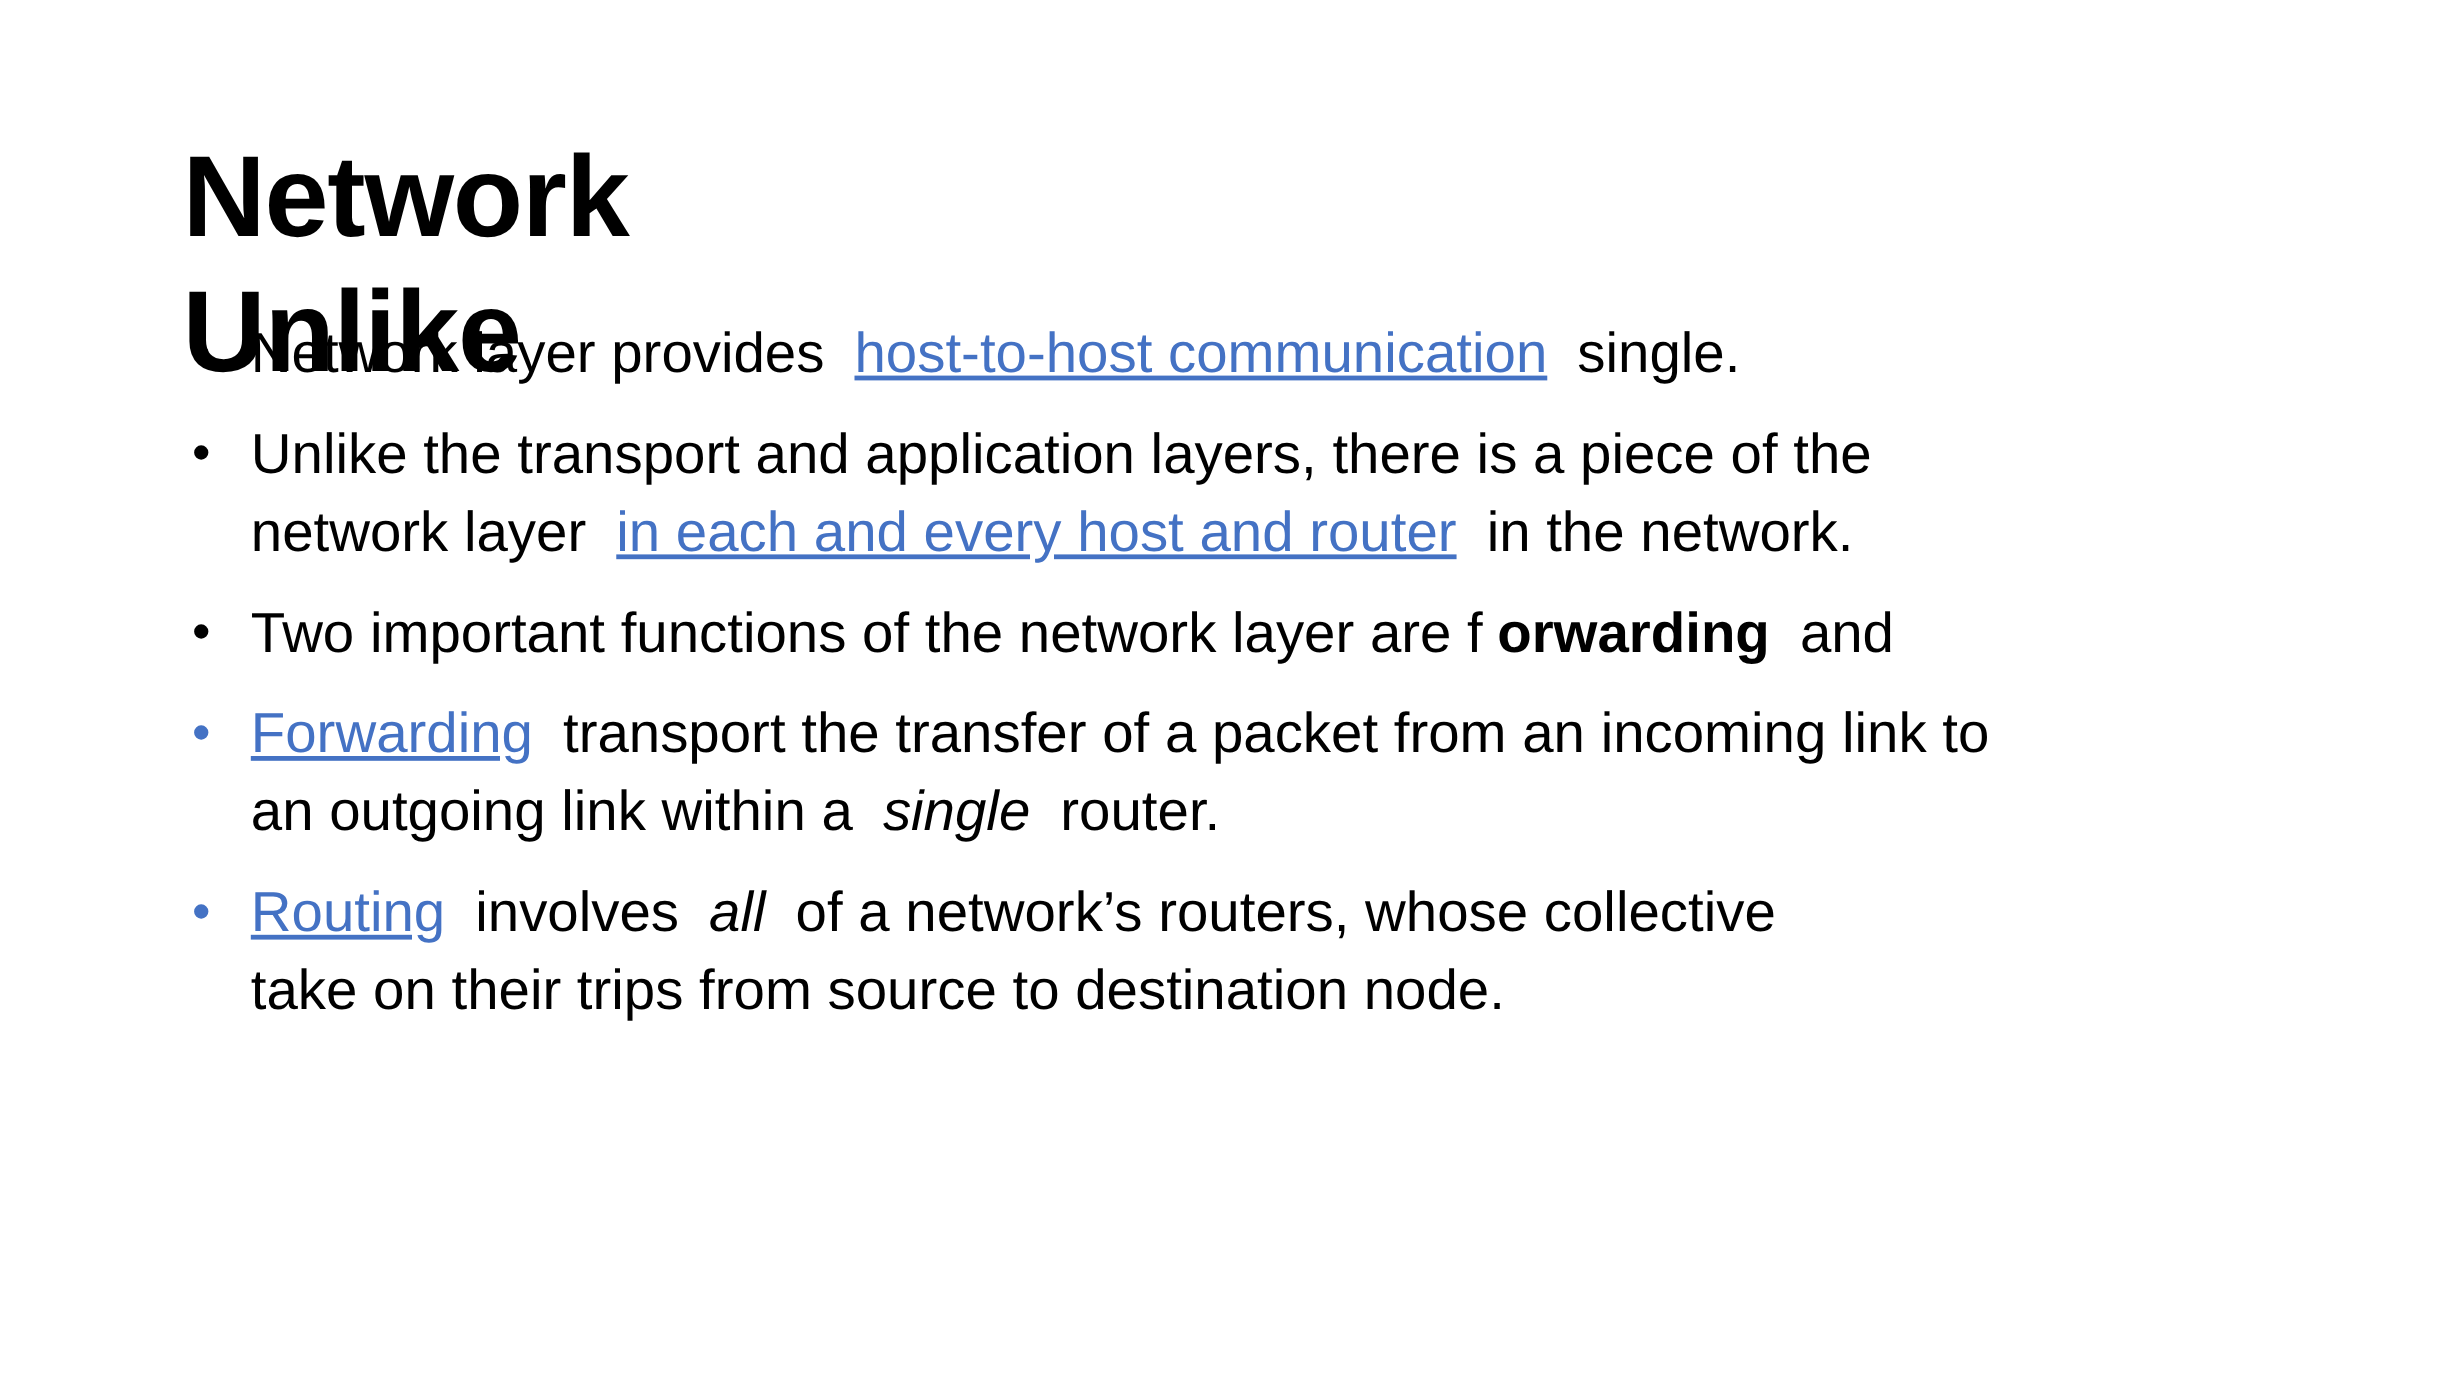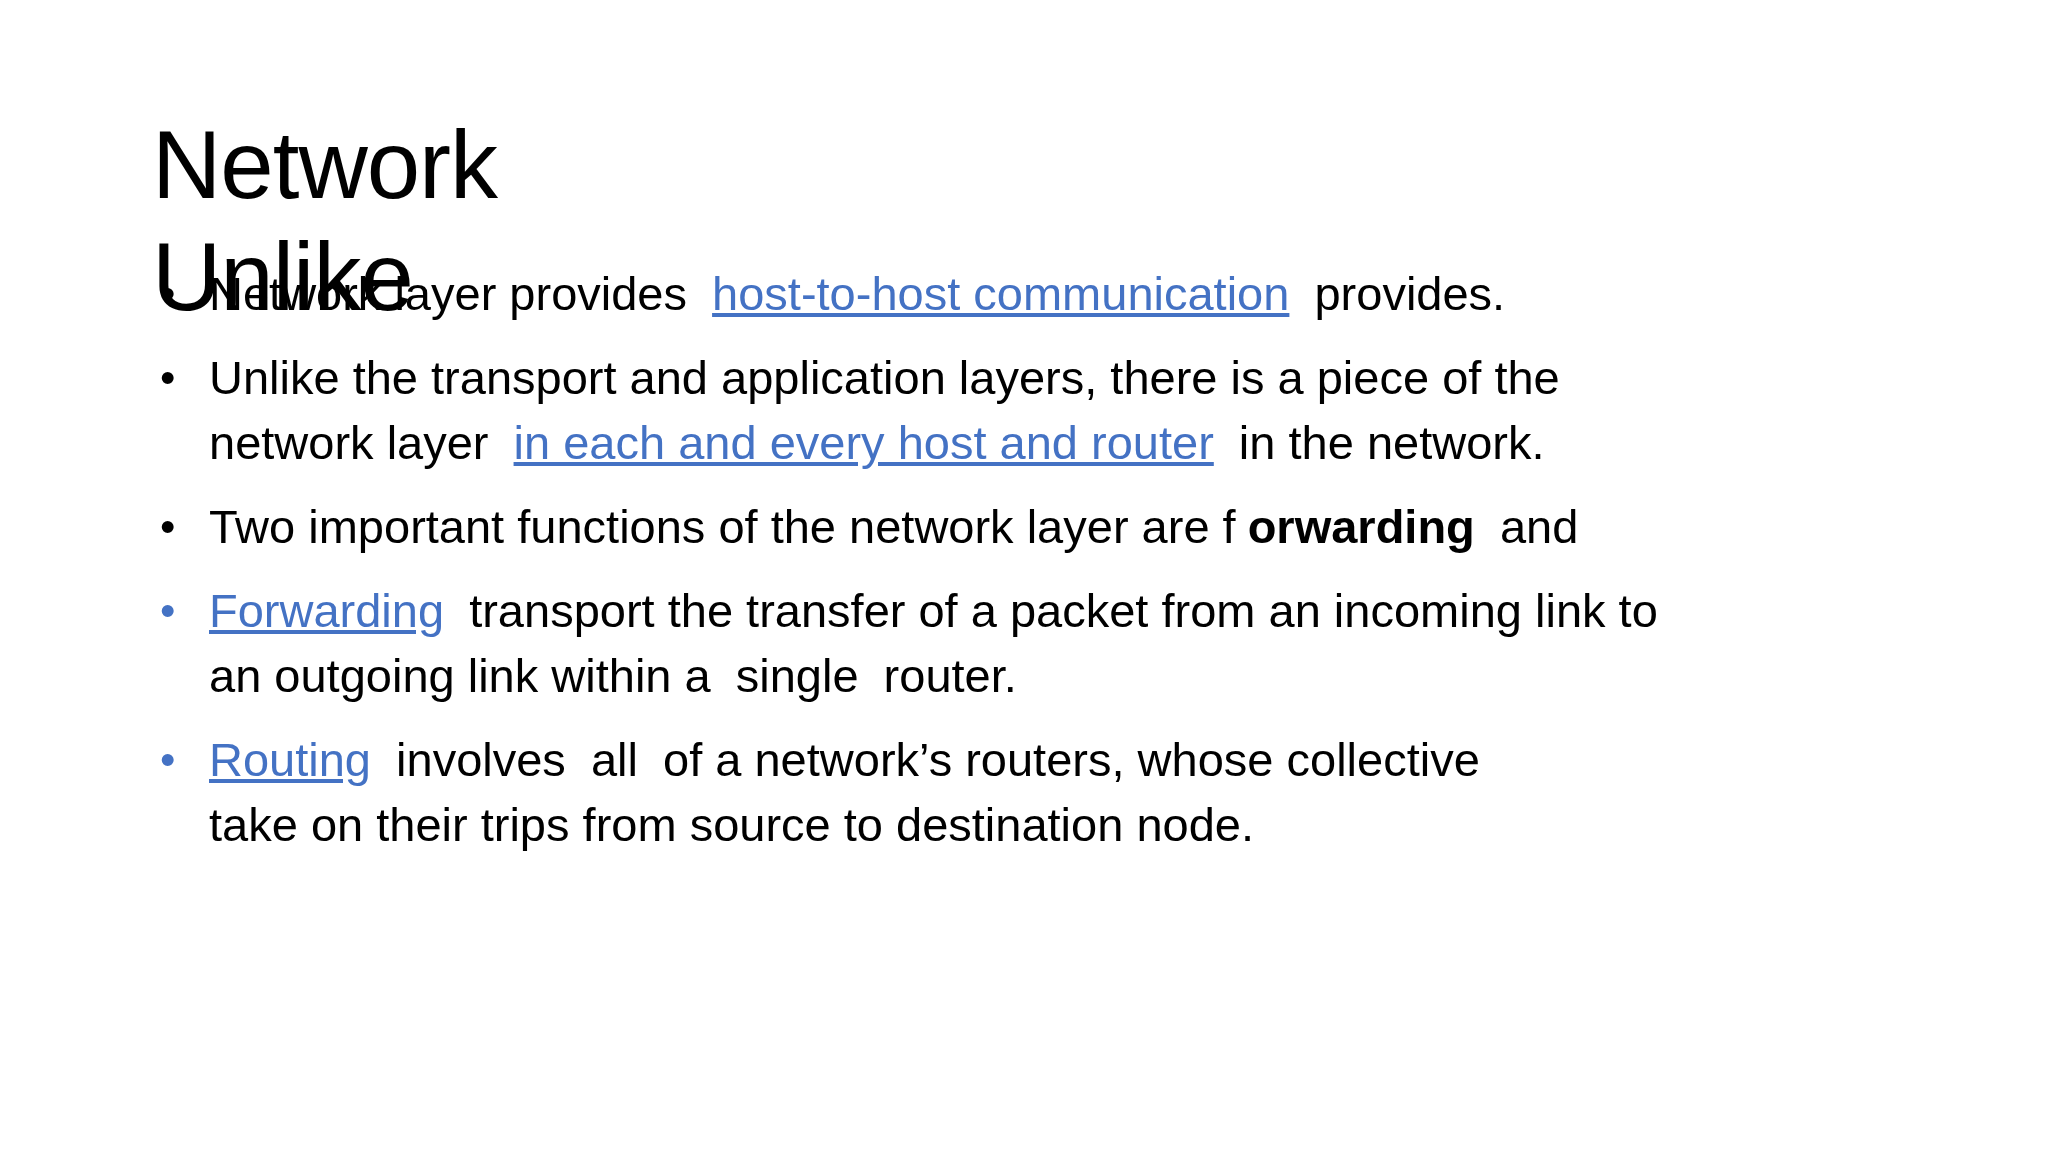--- a/index.html
+++ b/index.html
@@ -16,21 +16,21 @@
     font-family: "Liberation Sans", sans-serif;
     color: #000000;
   }
   
   .slide-title {
     position: absolute;
     left: 152px;
     top: 109px;
     font-size: 96px;
     line-height: 112px;
-    font-weight: 400;
+    font-weight: 700;
     letter-spacing: -1px;
     color: #000000;
     z-index: 1;
     white-space: nowrap;
   }
   
   .content {
     position: absolute;
     left: 160px;
     top: 261px;
@@ -53,35 +53,35 @@
     font-size: 44px;
   }
   .bullet-marker.black { color: #000000; }
   .bullet-marker.blue  { color: var(--blue, #4472C4); }
   .line {
     white-space: nowrap;
   }
   .seg        { color: #000000; margin-left: 12px; }
   .seg.blue   { color: var(--blue, #4472C4); text-decoration: underline; }
   .seg.b      { font-weight: 700; text-align: center; }
-  .seg.i      { }
+  .seg.i      { font-style: italic; }
 </style>
 </head>
 <body>
 
 <div class="slide">
   <div class="slide-title">
     <div>Network</div>
     <div>Unlike</div>
   </div>
   <div class="content" id="bullet-list">
       <div class="bullet">
         <span class="bullet-marker black">•</span>
         <div class="bullet-text">
-          <div class="line"><span class="seg">Network layer provides </span><span class="seg blue">host-to-host communication</span><span class="seg"> provides.</span></div>
+          <div class="line"><span class="seg">Network layer provides </span><span class="seg blue">host-to-host communication</span><span class="seg"> single.</span></div>
         </div>
       </div>
       <div class="bullet">
         <span class="bullet-marker black">•</span>
         <div class="bullet-text">
           <div class="line"><span class="seg">Unlike the transport and application layers, there is a piece of the</span></div>
           <div class="line"><span class="seg">network layer </span><span class="seg blue">in each and every host and router</span><span class="seg"> in the network.</span></div>
         </div>
       </div>
       <div class="bullet">

